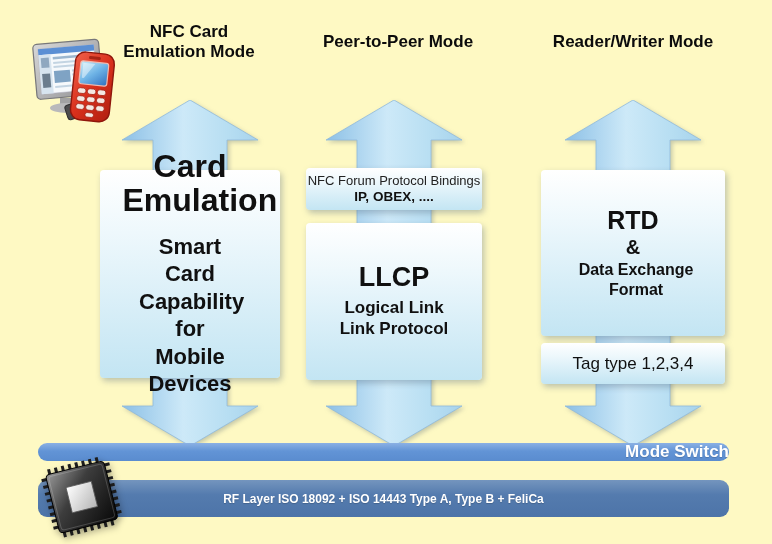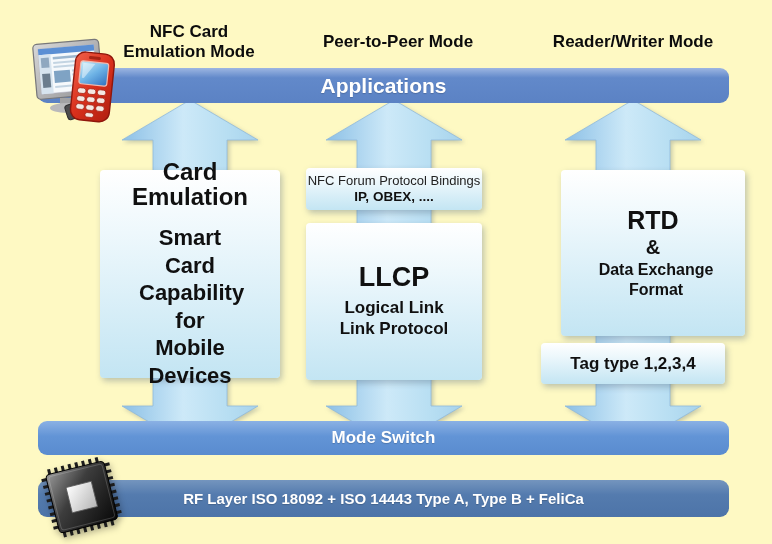--- a/index.html
+++ b/index.html
@@ -24,25 +24,26 @@
     position:absolute; left:38px; width:691px; border-radius:9px;
     display:flex; align-items:center; justify-content:center;
     color:#ffffff; font-weight:bold; z-index:3;
     text-shadow:0 1px 1px rgba(0,0,0,0.18);
   }
   #bar-apps {
     top:68px; height:35px; font-size:21px;
     background:linear-gradient(180deg,#9db6e2 0%,#6289ca 28%,#5b82c4 100%);
   }
   #bar-mode {
-    top:421px; height:34px; font-size:17px;
+    top:443px; height:18px; font-size:17px;
     background:linear-gradient(180deg,#8bb1e4 0%,#6294d6 45%,#5a8ccf 100%);
+    justify-content:flex-end;
   }
   #bar-rf {
-    top:480px; height:37px; font-size:15px;
+    top:480px; height:37px; font-size:12px;
     background:linear-gradient(180deg,#7ror 0%,#4d74a8 100%);
     background:linear-gradient(180deg,#7495be 0%,#547bae 40%,#4d74a8 100%);
   }
 
   
   .arrow-svg {
     position:absolute; top:100px; width:136px; height:346px; z-index:1;
     filter:drop-shadow(2px 2px 2px rgba(70,90,110,0.30));
   }
   #arrow-left  { left:122px; }
@@ -53,34 +54,34 @@
   .box {
     position:absolute; z-index:2; border-radius:4px;
     background:linear-gradient(180deg,#ffffff 0%,#eef8fc 30%,#c3e5f3 100%);
     box-shadow:2px 3px 6px rgba(90,110,130,0.40);
     display:flex; flex-direction:column; align-items:center; justify-content:center;
     text-align:center; color:#101010;
   }
   #box-card     { left:100px; top:170px; width:180px; height:208px; }
   #box-bindings { left:306px; top:168px; width:176px; height:42px; }
   #box-llcp     { left:306px; top:223px; width:176px; height:157px; }
-  #box-rtd      { left:561px; top:170px; width:184px; height:166px; }
+  #box-rtd      { left:541px; top:170px; width:184px; height:166px; }
   #box-tag      { left:541px; top:343px; width:184px; height:41px; }
 
-  #box-card .title    { font-size:24px; font-weight:bold; line-height:1.06; max-width:135px; }
+  #box-card .title    { font-size:32px; font-weight:bold; line-height:1.06; max-width:135px; }
   #box-card .subtitle { font-size:22px; font-weight:bold; line-height:1.25; max-width:102px; margin-top:15px; }
   #box-bindings .line1 { font-size:13px; font-weight:normal; line-height:1.2; color:#222; }
   #box-bindings .line2 { font-size:13.5px; font-weight:bold; line-height:1.2; }
   #box-llcp .title    { font-size:27px; font-weight:bold; line-height:1.1; }
   #box-llcp .subtitle { font-size:17px; font-weight:bold; line-height:1.28; max-width:118px; margin-top:4px; }
   #box-rtd .acro  { font-size:25px; font-weight:bold; line-height:1.08; }
   #box-rtd .name1 { font-size:16px; font-weight:bold; line-height:1.22; max-width:112px; }
   #box-rtd .amp   { font-size:20px; font-weight:bold; line-height:1.3; }
   #box-rtd .name2 { font-size:16px; font-weight:bold; line-height:1.22; max-width:122px;margin-left:6px; }
-  #box-tag .label { font-size:17px; font-weight:bold; }
+  #box-tag .label { font-size:17px; font-weight:normal; }
 
   
   #device-icon { position:absolute; left:26px; top:32px; width:98px; height:102px; z-index:4; }
   #chip-icon   { position:absolute; left:38px; top:453px; width:88px; height:88px; z-index:4;
                  filter:drop-shadow(2px 3px 3px rgba(0,0,0,0.35)); }
 </style>
 </head>
 <body>
 
 <div id="stage">
@@ -116,23 +117,20 @@
       <linearGradient id="ag3" x1="0" y1="0" x2="1" y2="0">
         <stop offset="0" stop-color="#8cc0e6"></stop>
           <stop offset="0.45" stop-color="#cde9f8"></stop>
         <stop offset="0.78" stop-color="#b7def2"></stop>
           <stop offset="1" stop-color="#a7d3ec"></stop>
       </linearGradient>
     </defs>
     <polygon points="68,0 136,40 105,40 105,306 136,306 68,346 0,306 31,306 31,40 0,40" fill="url(#ag3)" stroke="#8fb9da" stroke-width="0.8"></polygon>
   </svg>
 
-  <div class="hbar" id="bar-apps">
-    <span>Applications</span>
-  </div>
 
   <div class="box" id="box-card">
     <div class="title">Card Emulation</div>
     <div class="subtitle">Smart Card Capability for Mobile Devices</div>
   </div>
 
   <div class="box" id="box-bindings">
     <div class="line1">NFC Forum Protocol Bindings</div>
     <div class="line2">IP, OBEX, ....</div>
   </div>

